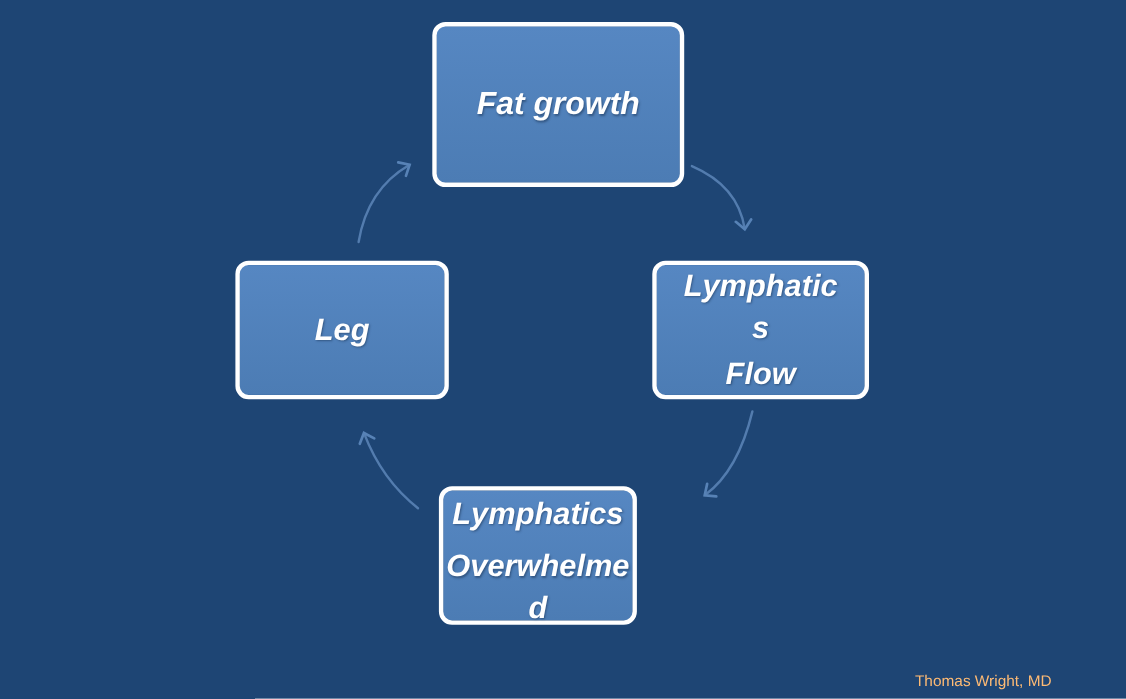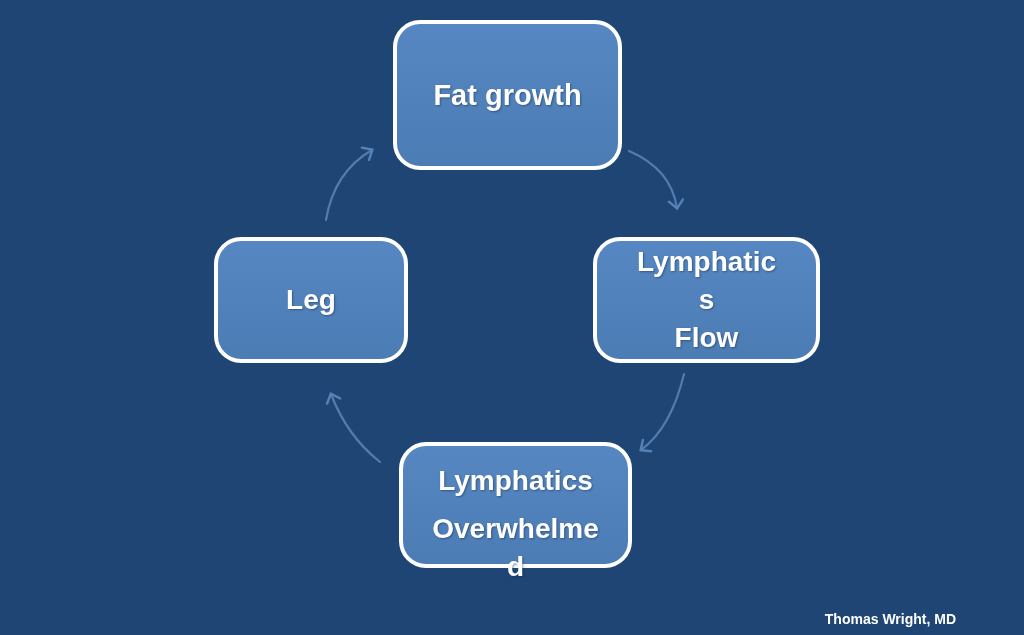--- a/index.html
+++ b/index.html
@@ -9,44 +9,44 @@
     background:#1e4574;
     font-family:"Liberation Sans", sans-serif;
     overflow:hidden;
   }
   .arrows{position:absolute;left:0;top:0;}
   .box{
     position:absolute;
     box-sizing:border-box;
     background:linear-gradient(180deg,#5687c2 0%,#4c7cb4 100%);
     border:4px solid #ffffff;
-    border-radius:27px;
+    border-radius:12px;
     display:flex;flex-direction:column;
     justify-content:center;align-items:center;
     color:#ffffff;
     font-weight:700;
     text-align:center;
     text-shadow:1px 1px 2px rgba(15,35,65,.45);
+    font-style:italic;
   }
   .line{line-height:38px;font-size:28px;white-space:nowrap;}
   .para{display:flex;flex-direction:column;align-items:center;}
   .box-fat{left:393px;top:20px;width:229px;height:150px;}
   .box-fat .line{font-size:29px;}
-  .box-flow{left:593px;top:237px;width:227px;height:126px;}
+  .box-flow{left:593px;top:237px;width:197px;height:126px;justify-content:space-between;}
   .box-flow .para + .para{margin-top:0;}
   .box-swell{left:214px;top:237px;width:194px;height:126px;text-align:center;}
   .box-swell .para + .para{margin-top:16px;}
-  .box-over{left:399px;top:442px;width:233px;height:126px;justify-content:flex-start;padding-top:16px;}
+  .box-over{left:399px;top:442px;width:180px;height:126px;justify-content:flex-start;padding-top:2px;}
   .box-over .para + .para{margin-top:10px;text-align:right;}
   .credit{
     position:absolute;
     right:68px;bottom:8px;
     font-size:14px;
-    color:#ffffff;
-    font-weight:bold;
+    color:#fdba74;
   }
 </style>
 </head>
 <body>
 
 <div class="stage">
 
   <svg class="arrows" width="1024" height="635" viewBox="0 0 1024 635">
     <defs>
       <marker id="ah" markerWidth="7" markerHeight="8" refX="4.2" refY="4" orient="auto" markerUnits="strokeWidth">

